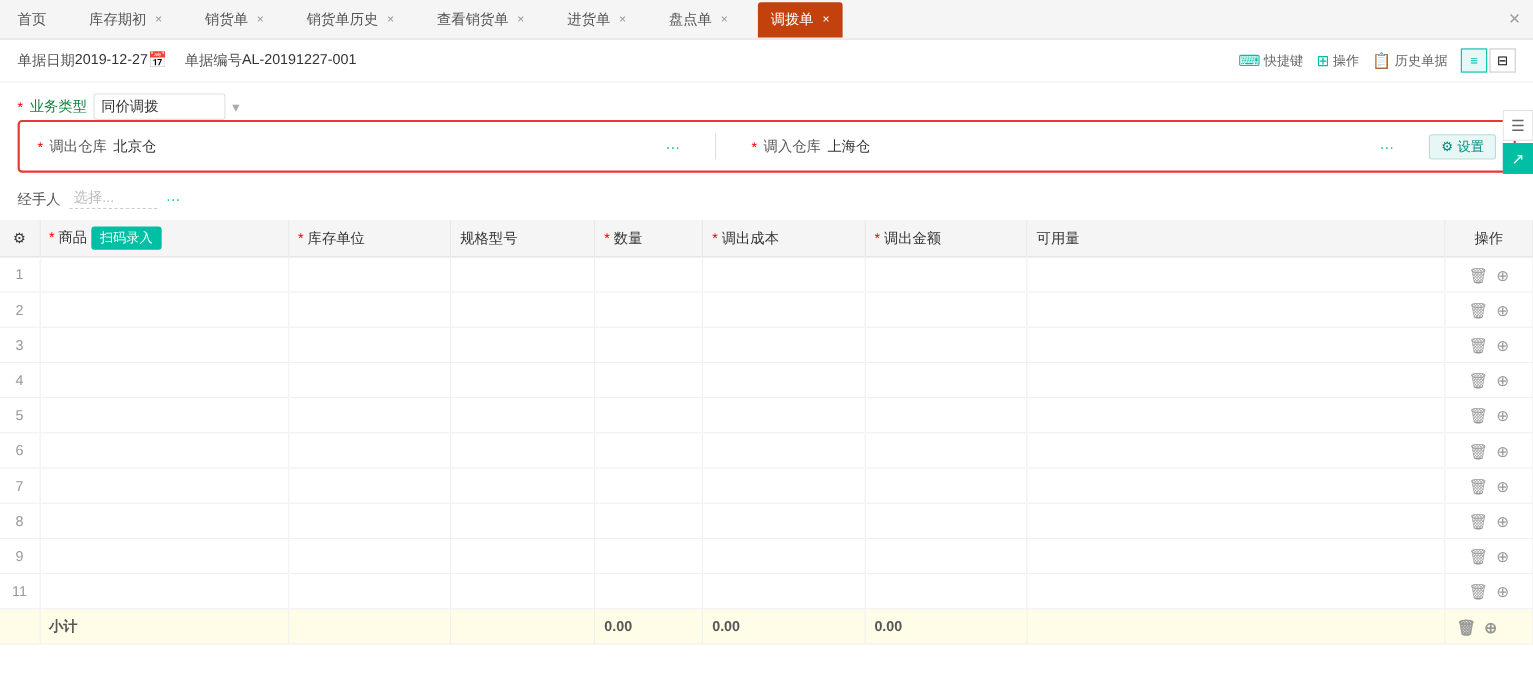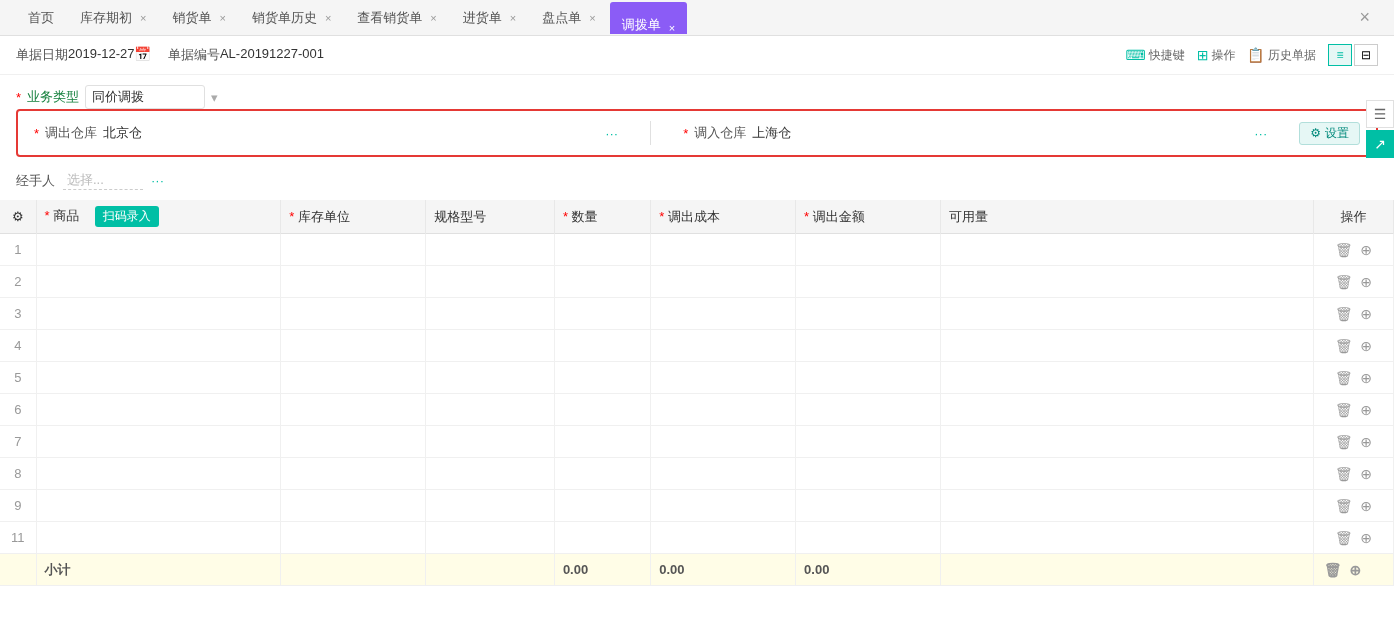--- a/index.html
+++ b/index.html
@@ -4,35 +4,35 @@
   <style>
     * { box-sizing: border-box; margin: 0; padding: 0; }
     body { font-family: "Microsoft YaHei", "PingFang SC", Arial, sans-serif; font-size: 13px; color: #333; background: #fff; overflow: hidden; }
 
     
     .tab-bar {
       display: flex; align-items: center;
       border-bottom: 1px solid #e0e0e0;
       background: #f5f5f5;
       height: 36px;
-      padding: 0 16px;
-      gap: 2px;
+      padding: 0 4px;
+      gap: 15px;
     }
     .tab {
       display: flex; align-items: center;
       padding: 0 12px;
       height: 32px;
       cursor: pointer;
       font-size: 13px;
       color: #555;
       border-radius: 3px 3px 0 0;
       white-space: nowrap;
       gap: 6px;
     }
-    .tab.active { background: #8b5cf6; color: #fff; align-items: flex-end; }
+    .tab.active { background: #c2410c; color: #fff; }
     .tab .close-btn { font-size: 11px; color: #999; cursor: pointer; margin-left: 2px; }
     .tab.active .close-btn { color: #fff; }
     .tab-home { color: #555; }
     .tab-bar-close { margin-left: auto; font-size: 18px; color: #999; cursor: pointer; padding: 0 8px; }
 
     
     .toolbar-row {
       display: flex; align-items: center;
       padding: 8px 16px;
       gap: 16px;
@@ -120,21 +120,21 @@
       border-right: 1px solid #f0f0f0;
       color: #555;
       height: 32px;
     }
     .td-num { text-align: center; color: #999; width: 36px; }
     .td-ops { text-align: center; white-space: nowrap; }
     .op-btn { cursor: pointer; color: #999; font-size: 14px; margin: 0 2px; }
     .subtotal-row td { background: #fffde7; font-weight: bold; color: #555; }
     .scan-btn {
       background: #00bfa5; color: #fff; border: none; border-radius: 3px;
-      padding: 2px 8px; font-size: 12px; cursor: pointer; margin-left: 12px;
+      padding: 2px 8px; font-size: 12px; cursor: pointer; margin-left: 0;
     }
 
     
     .right-sidebar {
       position: fixed; right: 0; top: 100px;
       display: flex; flex-direction: column; gap: 2px;
     }
     .sidebar-icon {
       width: 28px; height: 28px; background: #fff; border: 1px solid #e0e0e0;
       display: flex; align-items: center; justify-content: center;

